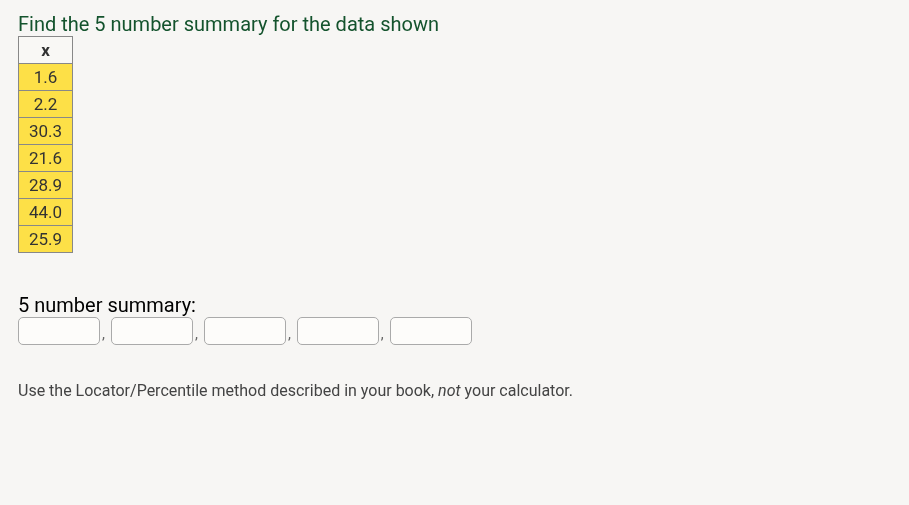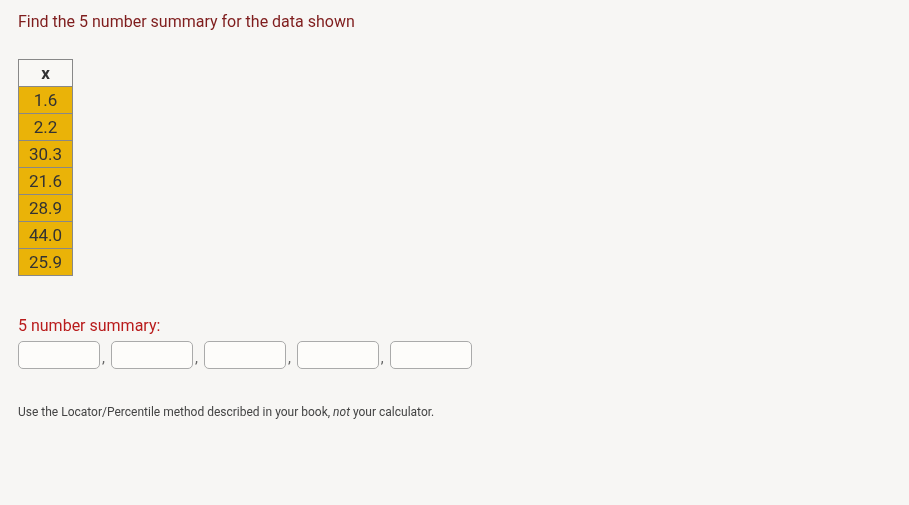--- a/index.html
+++ b/index.html
@@ -10,46 +10,44 @@
     body {
       font-family: -apple-system, BlinkMacSystemFont, "Segoe UI", Roboto, "Helvetica Neue", Arial, sans-serif;
       background: #f7f6f4;
       padding: 12px 18px;
       color: #333;
       width: 909px;
       height: 505px;
       font-size: 18px;
     }
     .question {
-      font-size: 16px;
-      color: #7f1d1d;
-      margin-bottom: 28px;
+      font-size: 20px;
+      color: #14532d;
       font-weight: 400;
     }
     .data-table {
       border-collapse: collapse;
       margin-bottom: 40px;
     }
     .data-table th,
     .data-table td {
       border: 1px solid #888;
       padding: 3px 10px;
       text-align: center;
       font-size: 17px;
       min-width: 52px;
-      background: #eab308;
+      background: #fde047;
     }
     .data-table th {
       font-weight: 700;
       background: #f9f8f5;
     }
     .summary-label {
-      font-size: 16px;
-      color: #b91c1c;
-      margin-bottom: 6px;
+      font-size: 20px;
+      color: #000000;
     }
     .input-row {
       display: flex;
       align-items: flex-end;
       gap: 4px;
       margin-bottom: 36px;
     }
     .answer-input {
       width: 82px;
       height: 28px;
@@ -60,21 +58,21 @@
       font-size: 15px;
     }
     .comma {
       font-size: 15px;
       color: #666;
       padding-bottom: 2px;
       margin-left: -2px;
       margin-right: 2px;
     }
     .instruction {
-      font-size: 12px;
+      font-size: 16px;
       color: #444;
     }
     .instruction em {
       font-style: italic;
     }
   </style>
 </head>
 <body>
 
 <div class="question">Find the 5 number summary for the data shown</div>

